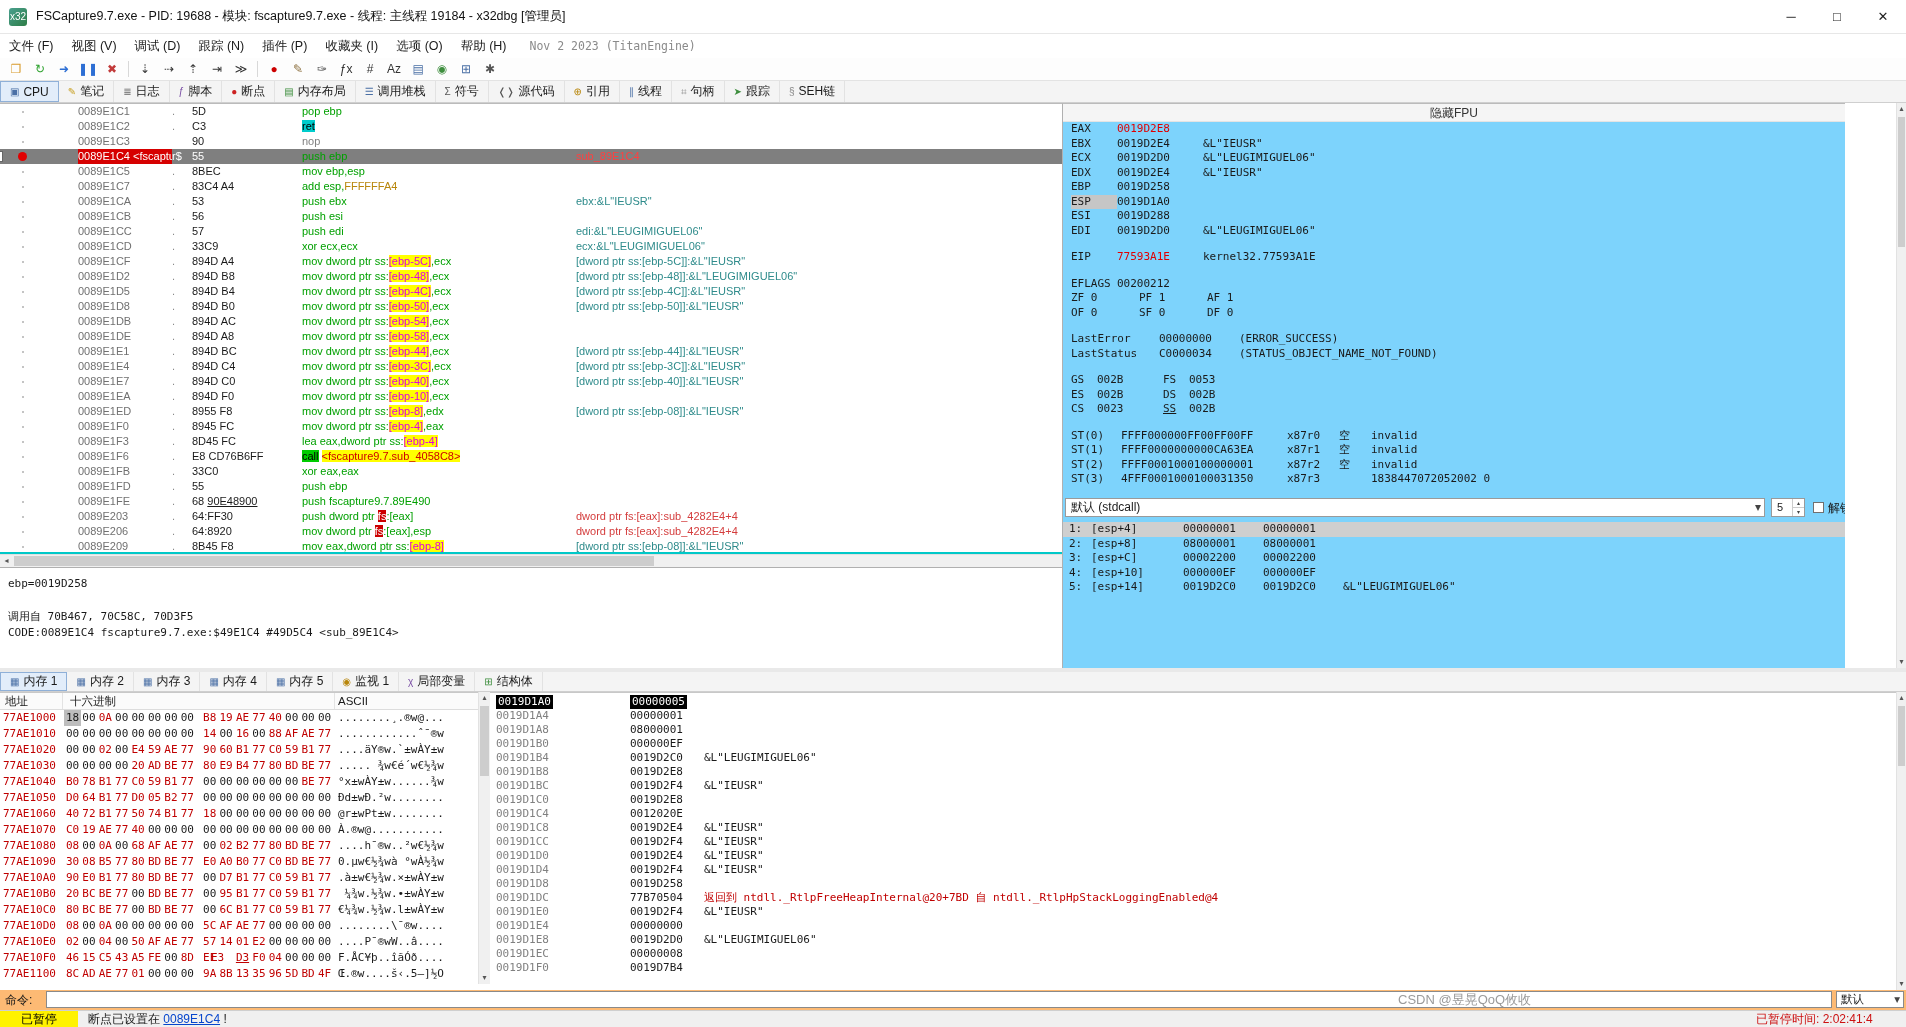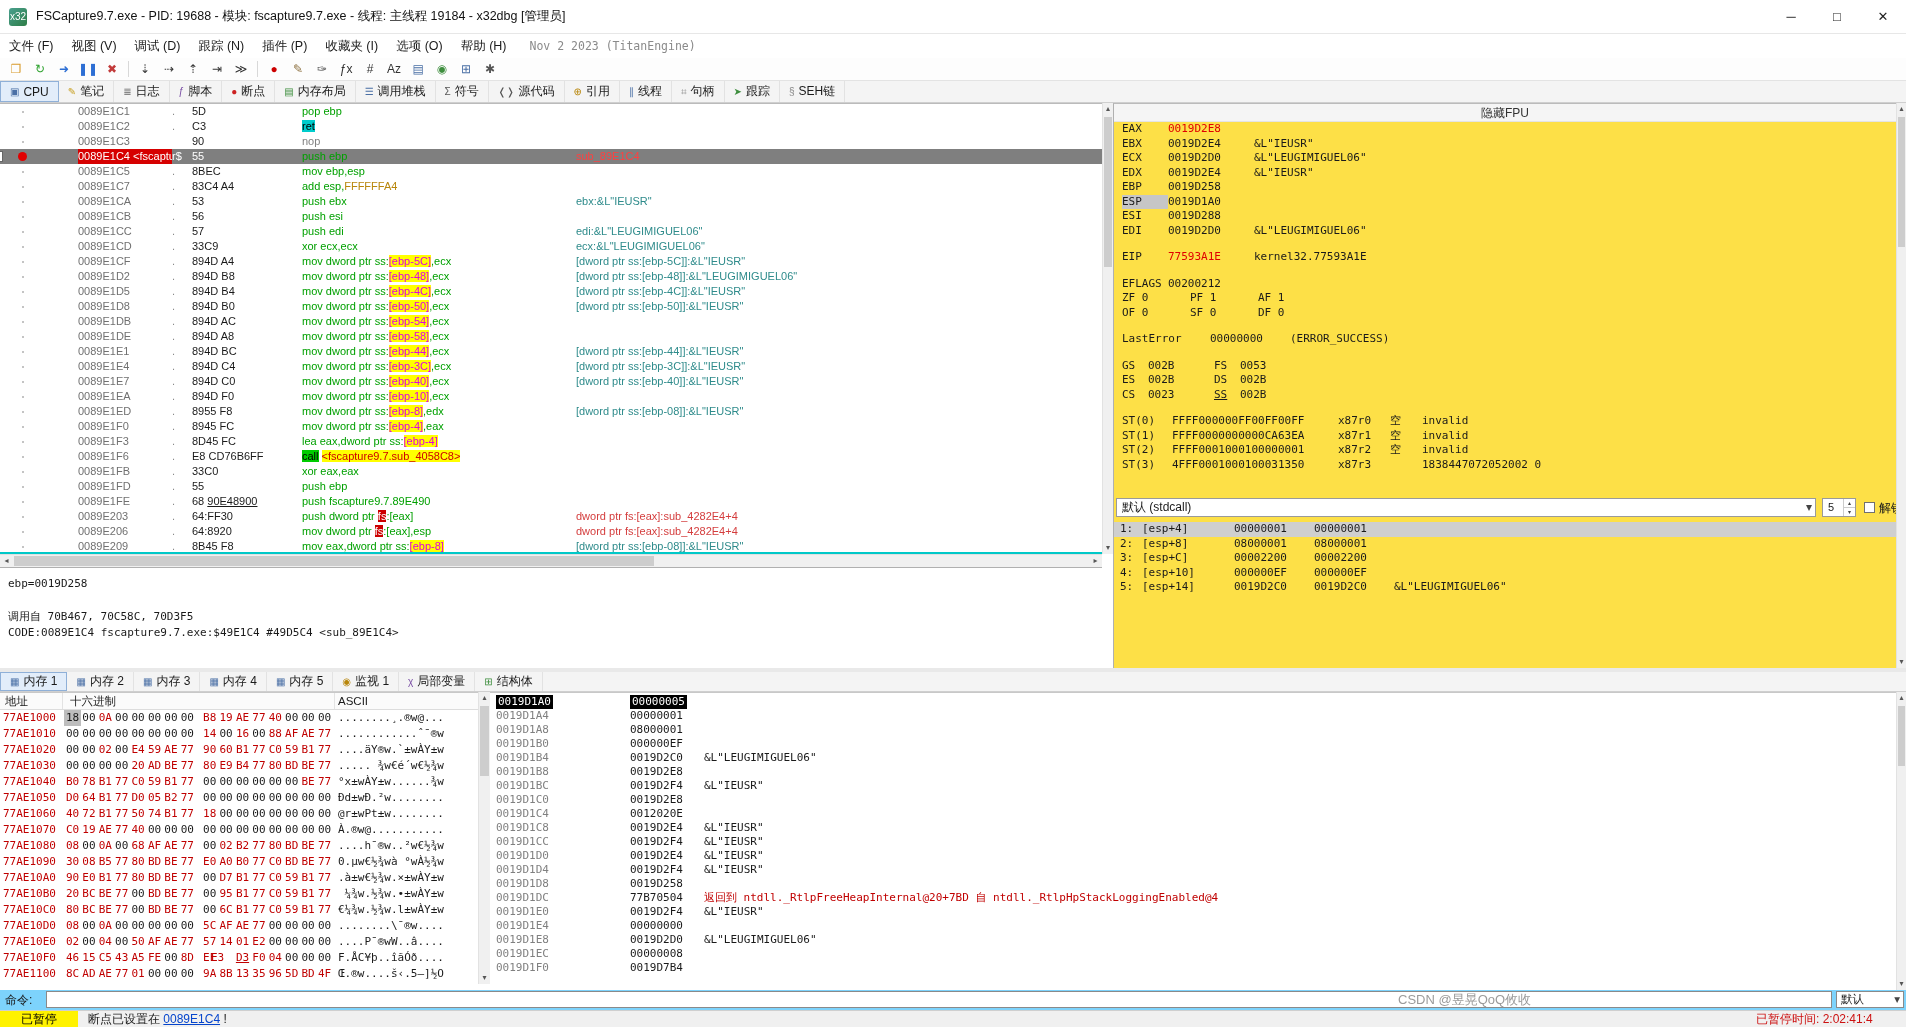--- a/index.html
+++ b/index.html
@@ -66,21 +66,21 @@
 .vscroll{position:absolute;background:#f0f0f0;border-left:1px solid #e2e2e2}
 .varrow{position:absolute;left:0;width:100%;height:12px;font-size:8px;line-height:12px;text-align:center;color:#555}
 .vthumb{position:absolute;left:1px;right:1px;background:#cdcdcd}
 
 
 .info-pane{position:absolute;left:0;top:567px;width:1102px;height:101px;background:#fff;border-top:1px solid #b0b0b0;font-family:"DejaVu Sans Mono",monospace;font-size:11px}
 .iline{position:absolute;left:8px;white-space:pre}
 .il1{top:9px}.il2{top:41px}.il3{top:58px}
 
 
-.registers-pane{position:absolute;left:1113px;top:103px;width:783px;height:565px;background:#fde047;border-left:1px solid #b0b0b0;border-top:1px solid #bbb;overflow:hidden}
+.registers-pane{position:absolute;left:1062px;top:103px;width:783px;height:565px;background:#7dd3fc;border-left:1px solid #b0b0b0;border-top:1px solid #bbb;overflow:hidden}
 .fpu-toggle{height:18px;line-height:18px;text-align:center;background:#f5f5f5;border-bottom:1px solid #e4e4e4;font-size:12px;color:#333}
 #regs-scroll{position:absolute;left:0;top:18px;right:0;height:371px;overflow:hidden;font-family:"DejaVu Sans Mono",monospace;font-size:11px}
 .rrow{height:14.5px;line-height:14.5px;padding-left:8px;white-space:pre}
 .rgap{height:12px}
 .rname{display:inline-block;width:46px}
 .rval{display:inline-block;width:86px}
 .vred{color:#e00000}
 .nhl{background:#c6c6c6}
 .fpair{display:inline-block;width:68px}
 .lname{display:inline-block;width:88px}
@@ -128,21 +128,21 @@
 
 .stack-pane{position:absolute;left:490px;top:692px;width:1406px;height:298px;background:#fff;border-top:1px solid #c8c8c8;overflow:hidden;padding-top:2px}
 .srow{position:relative;height:14px;line-height:14px;font-family:"DejaVu Sans Mono",monospace;font-size:11px;white-space:pre}
 .saddr{position:absolute;left:6px;color:#808080}
 .sval{position:absolute;left:140px;color:#1a1a1a}
 .scmt{position:absolute;left:214px;color:#1a1a1a}
 .cred{color:#c00000}
 .ssel{background:#000;color:#fff;padding:0 2px}
 
 
-.cmdrow{position:absolute;left:0;top:990px;width:1906px;height:20px;background:#7dd3fc}
+.cmdrow{position:absolute;left:0;top:990px;width:1906px;height:20px;background:#fdba74}
 .cmdlabel{position:absolute;left:5px;line-height:20px;font-size:12px}
 .cmdinput{position:absolute;left:46px;top:1px;width:1786px;height:17px;border:1px solid #8a8a8a;background:#fff;font-family:"DejaVu Sans Mono",monospace;font-size:11px;padding:0 3px}
 .cmdcombo{position:absolute;left:1836px;top:1px;width:68px;height:17px;border:1px solid #8a8a8a;background:#fff;font-size:11.5px;line-height:15px;padding:0 4px}
 .ccarrow{position:absolute;right:3px;top:0;color:#444}
 .statusbar{position:absolute;left:0;top:1010px;width:1906px;height:17px;background:#f0f0f0;border-top:1px solid #cfcfcf;font-size:12px}
 .stbadge{position:absolute;left:0;top:0;width:78px;height:16px;background:#fff200;color:#000;text-align:center;line-height:16px}
 .stmsg{position:absolute;left:88px;line-height:16px;white-space:nowrap}
 .staddr{color:#0645cc;text-decoration:underline}
 .sttime{position:absolute;left:1756px;line-height:16px;color:#cc1111;white-space:nowrap}
 .watermark{position:absolute;left:1398px;top:991px;color:#9b9b9b;font-size:13px;z-index:5;pointer-events:none;white-space:nowrap}
@@ -321,20 +321,21 @@
         <div class="rrow"><span class="rname">ESI</span><span class="rval">0019D288</span></div>
         <div class="rrow"><span class="rname">EDI</span><span class="rval">0019D2D0</span><span class="rextra">&amp;L"LEUGIMIGUEL06"</span></div>
         <div class="rgap"></div>
         <div class="rrow"><span class="rname">EIP</span><span class="rval vred">77593A1E</span><span class="rextra">kernel32.77593A1E</span></div>
         <div class="rgap"></div>
         <div class="rrow"><span class="rname">EFLAGS</span><span class="rval">00200212</span></div>
         <div class="rrow"><span class="fpair">ZF 0</span><span class="fpair">PF 1</span><span class="fpair">AF 1</span></div>
         <div class="rrow"><span class="fpair">OF 0</span><span class="fpair">SF 0</span><span class="fpair">DF 0</span></div>
         <div class="rgap"></div>
         <div class="rrow"><span class="lname">LastError</span><span class="lval">00000000</span><span class="ltxt">(ERROR_SUCCESS)</span></div>
+        <div class="rrow"><span class="lname">LastStatus</span><span class="lval">C0000034</span><span class="ltxt">(STATUS_OBJECT_NAME_NOT_FOUND)</span></div>
         <div class="rgap"></div>
         <div class="rrow"><span class="segn">GS</span><span class="segv">002B</span><span class="segn">FS</span><span class="segv">0053</span></div>
         <div class="rrow"><span class="segn">ES</span><span class="segv">002B</span><span class="segn">DS</span><span class="segv">002B</span></div>
         <div class="rrow"><span class="segn">CS</span><span class="segv">0023</span><span class="segn useg">SS</span><span class="segv">002B</span></div>
         <div class="rgap"></div>
         <div class="rrow"><span class="stn">ST(0)</span><span class="stv">FFFF000000FF00FF00FF</span><span class="stt">x87r0</span><span class="sts1">空</span><span class="sts2">invalid</span></div>
         <div class="rrow"><span class="stn">ST(1)</span><span class="stv">FFFF0000000000CA63EA</span><span class="stt">x87r1</span><span class="sts1">空</span><span class="sts2">invalid</span></div>
         <div class="rrow"><span class="stn">ST(2)</span><span class="stv">FFFF0001000100000001</span><span class="stt">x87r2</span><span class="sts1">空</span><span class="sts2">invalid</span></div>
         <div class="rrow"><span class="stn">ST(3)</span><span class="stv">4FFF0001000100031350</span><span class="stt">x87r3</span><span class="sts1"></span><span class="sts2">1838447072052002 0</span></div>
       </div>

